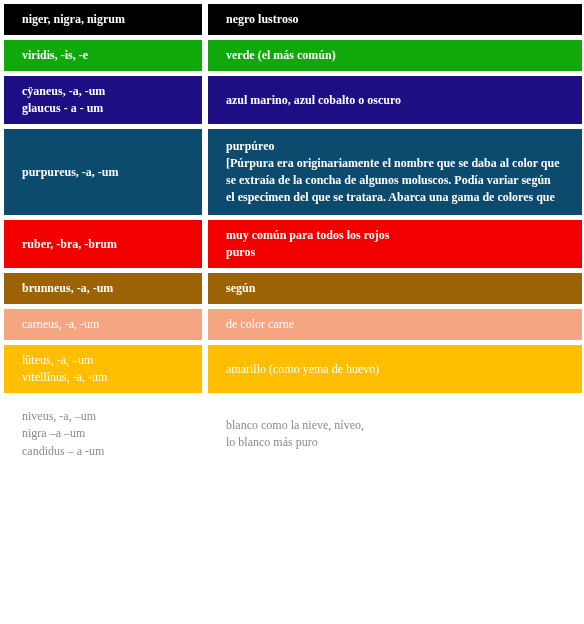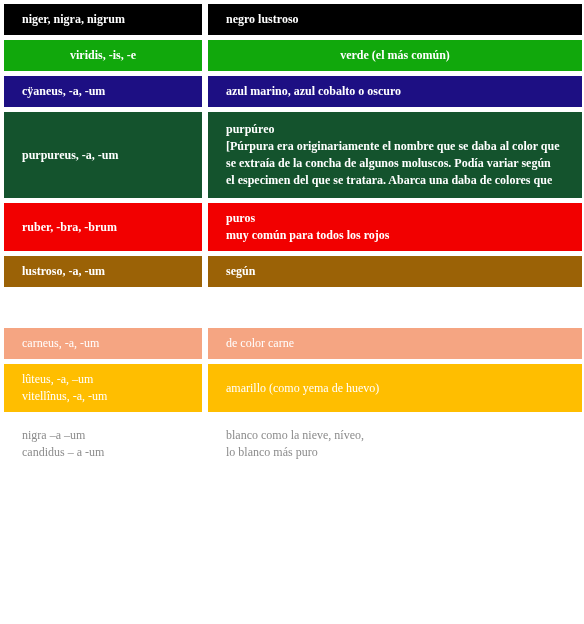--- a/index.html
+++ b/index.html
@@ -39,26 +39,26 @@
   }
   .cell-gloss {
     width: 374px;
     flex: 0 0 374px;
   }
   .line {
     display: block;
     white-space: pre-wrap;
   }
   .r-black .cell { background: #000000; color: #ffffff; }
-  .r-green .cell { background: #11a80c; color: #ffffff; text-align: center; }
+  .r-green .cell { background: #11a80c; color: #ffffff; }
   .r-blue .cell  { background: #1d0f83; color: #ffffff; }
-  .r-magenta .cell { background: #14532d; color: #ffffff; }
+  .r-magenta .cell { background: #0c4a6e; color: #ffffff; }
   .r-red .cell   { background: #f20000; color: #ffffff; }
   .r-brown .cell { background: #9b6206; color: #ffffff; }
-  .r-salmon .cell { background: #f5a582; color: #ffffff; margin-top: 36px; }
+  .r-salmon .cell { background: #f5a582; color: #ffffff; }
   .r-gold .cell  { background: #ffbe00; color: #ffffff; }
   .r-white .cell { background: #ffffff; color: #8b8b8b; }
 
   .r-black .cell, .r-green .cell, .r-blue .cell,
   .r-magenta .cell, .r-red .cell, .r-brown .cell,
   .r-gray .cell {
     font-weight: bold;
   }
   .r-salmon .cell, .r-gold .cell {
     font-weight: normal;
@@ -82,48 +82,49 @@
       <div class="cell cell-latin">
         <span class="line">viridis, -is, -e</span>
       </div>
       <div class="cell cell-gloss">
         <span class="line">verde (el más común)</span>
       </div>
     </div>
     <div class="row r-blue">
       <div class="cell cell-latin">
         <span class="line">cÿaneus, -a, -um</span>
+        <span class="line">glaucus - a - um</span>
       </div>
       <div class="cell cell-gloss">
         <span class="line">azul marino, azul cobalto o oscuro</span>
       </div>
     </div>
     <div class="row r-magenta">
       <div class="cell cell-latin">
         <span class="line">purpureus, -a, -um</span>
       </div>
       <div class="cell cell-gloss">
         <span class="line">purpúreo</span>
         <span class="line">[Púrpura era originariamente el nombre que se daba al color que</span>
         <span class="line">se extraía de la concha de algunos moluscos. Podía variar según</span>
-        <span class="line">el especimen del que se tratara. Abarca una daba de colores que</span>
+        <span class="line">el especimen del que se tratara. Abarca una gama de colores que</span>
       </div>
     </div>
     <div class="row r-red">
       <div class="cell cell-latin">
         <span class="line">ruber, -bra, -brum</span>
       </div>
       <div class="cell cell-gloss">
+        <span class="line">muy común para todos los rojos</span>
         <span class="line">puros</span>
-        <span class="line">muy común para todos los rojos</span>
       </div>
     </div>
     <div class="row r-brown">
       <div class="cell cell-latin">
-        <span class="line">lustroso, -a, -um</span>
+        <span class="line">brunneus, -a, -um</span>
       </div>
       <div class="cell cell-gloss">
         <span class="line">según</span>
       </div>
     </div>
     <div class="row r-salmon">
       <div class="cell cell-latin">
         <span class="line">carneus, -a, -um</span>
       </div>
       <div class="cell cell-gloss">
@@ -134,20 +135,21 @@
       <div class="cell cell-latin">
         <span class="line">lûteus, -a, –um</span>
         <span class="line">vitellînus, -a, -um</span>
       </div>
       <div class="cell cell-gloss">
         <span class="line">amarillo (como yema de huevo)</span>
       </div>
     </div>
     <div class="row r-white">
       <div class="cell cell-latin">
+        <span class="line">niveus, -a, –um</span>
         <span class="line">nigra –a –um</span>
         <span class="line">candidus – a -um</span>
       </div>
       <div class="cell cell-gloss">
         <span class="line">blanco como la nieve, níveo,</span>
         <span class="line">lo blanco más puro</span>
       </div>
     </div>
   </div>
 

